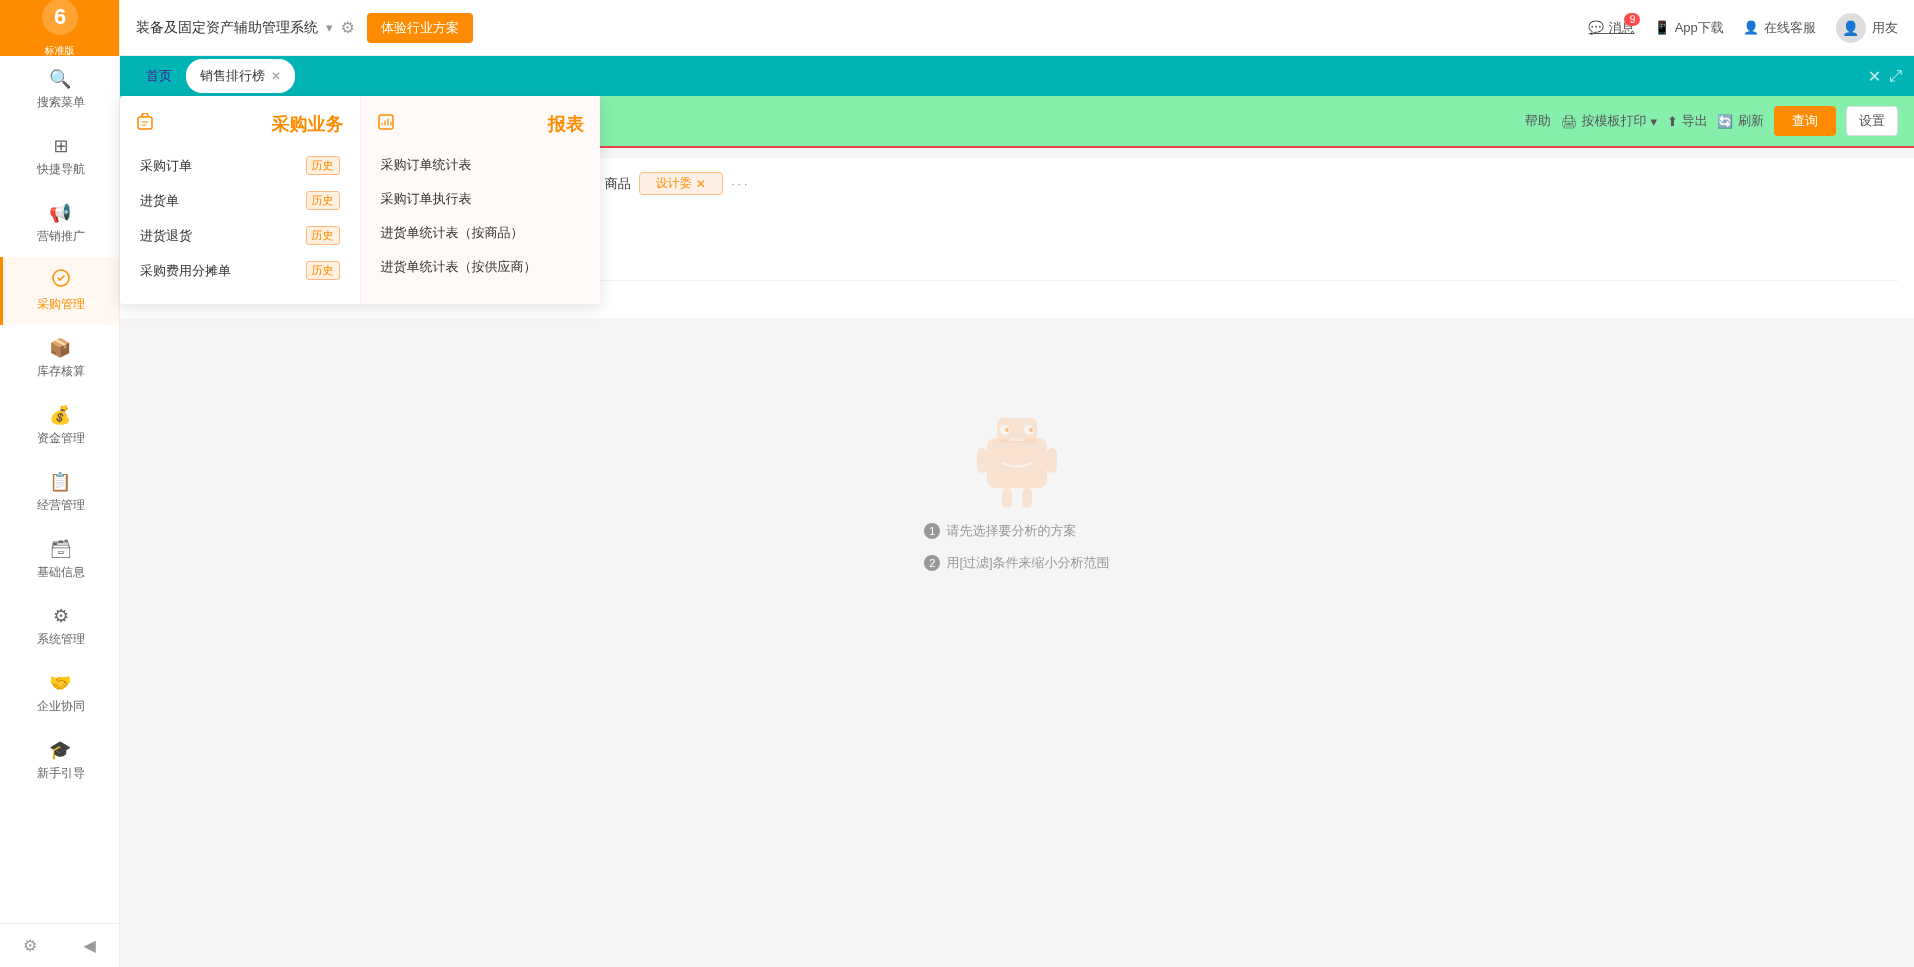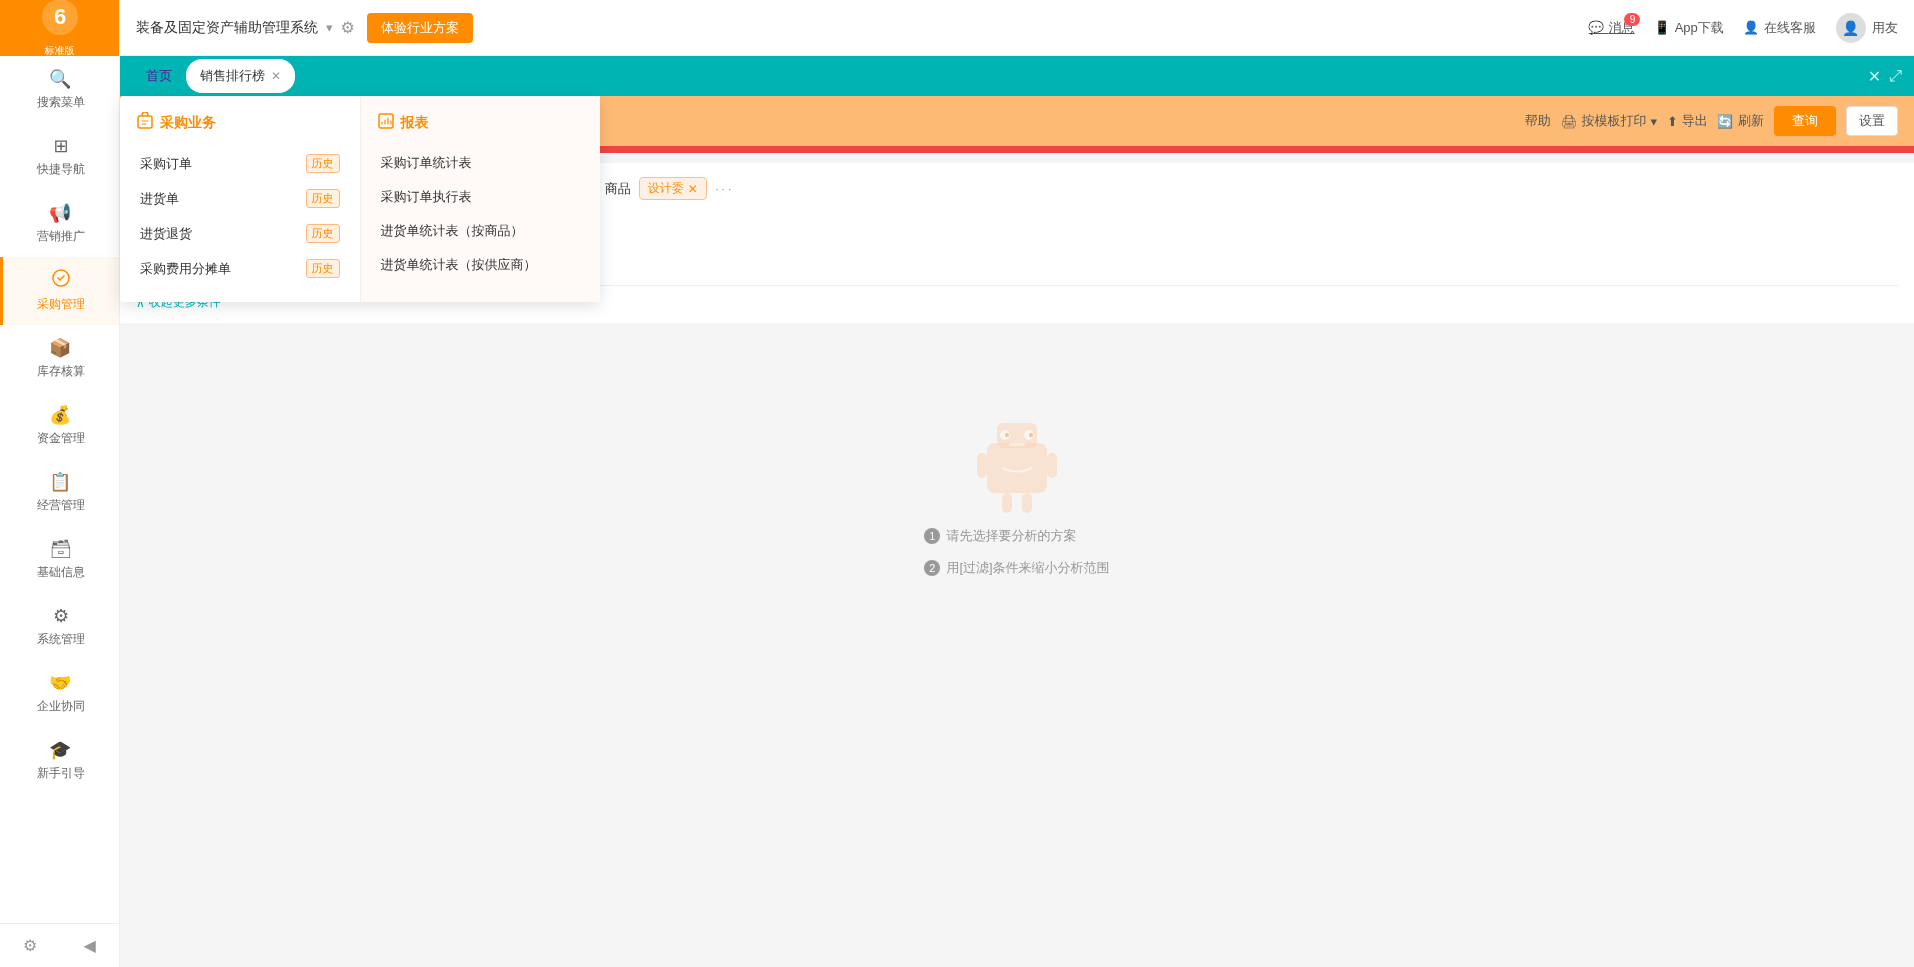--- a/index.html
+++ b/index.html
@@ -54,21 +54,21 @@
     .tab-item.active { background: #fff; color: #333; border-radius: 16px; }
     .tab-close { font-size: 12px; color: #999; }
 
     
     .main {
       position: fixed; left: 120px; top: 96px; right: 0; bottom: 0; background: #f5f5f5; overflow-y: auto;
     }
 
     
     .toolbar {
-      background: #fdba74; padding: 10px 16px; display: flex; align-items: flex-end; gap: 12px; border-bottom: 7px solid #ef4444;
+      background: #86efac; padding: 10px 16px; display: flex; align-items: flex-end; gap: 12px; border-bottom: 2px solid #ef4444;
     }
     .toolbar-right { margin-left: auto; display: flex; align-items: center; gap: 10px; }
     .toolbar-btn { background: none; border: none; color: #555; cursor: pointer; font-size: 13px; display: flex; align-items: center; gap: 4px; }
     .toolbar-btn-primary { background: #ff8c00; color: #fff; border: none; padding: 6px 18px; border-radius: 4px; cursor: pointer; font-size: 13px; }
     .toolbar-btn-setting { background: #fff; border: 1px solid #ddd; color: #555; padding: 5px 12px; border-radius: 4px; cursor: pointer; font-size: 13px; }
 
     
     .filter-area {
       background: #fff; margin: 10px 0 0 0; padding: 12px 16px;
     }
@@ -76,21 +76,21 @@
     .filter-item { display: flex; align-items: center; gap: 8px; }
     .filter-label { color: #333; white-space: nowrap; font-size: 13px; }
     .filter-input {
       border: 1px solid #ddd; border-radius: 4px; padding: 5px 10px; font-size: 13px;
       color: #333; min-width: 120px; background: #fff;
     }
     .date-range { display: flex; align-items: center; gap: 4px; }
     .date-shortcut { color: #00b4b4; cursor: pointer; font-size: 12px; }
     .tag-chip {
       background: #fff0e6; border: 1px solid #ffc080; border-radius: 4px;
-      padding: 2px 8px; font-size: 12px; color: #ff8c00; display: flex; align-items: center; gap: 4px;
+      padding: 2px 16px; font-size: 12px; color: #ff8c00; display: flex; align-items: center; gap: 4px;
     }
     .tag-chip .close { cursor: pointer; color: #ff8c00; }
     .more-dots { color: #999; letter-spacing: 2px; cursor: pointer; }
     .collapse-btn { color: #00b4b4; cursor: pointer; font-size: 12px; display: flex; align-items: center; gap: 4px; }
 
     
     .empty-state {
       display: flex; flex-direction: column; align-items: center; justify-content: center;
       padding: 80px 0; color: #999;
     }
@@ -103,22 +103,22 @@
     .dropdown-menu {
       position: absolute; left: 0; top: 0; background: #fff;
       box-shadow: 0 4px 16px rgba(0,0,0,0.12); border-radius: 4px;
       display: flex; min-width: 480px; z-index: 201;
     }
     .dropdown-col {
       flex: 1; padding: 16px;
     }
     .dropdown-col + .dropdown-col { border-left: 1px solid #f0f0f0; background: #fffaf8; }
     .dropdown-col-title {
-      font-size: 14px; font-weight: bold; color: #ff8c00; margin-bottom: 12px;
-      display: flex; align-items: center; gap: 6px;
+      font-size: 18px; font-weight: bold; color: #ff8c00; margin-bottom: 12px;
+      display: flex; align-items: center; gap: 6px; justify-content: space-between;
     }
     .dropdown-col-title .icon { font-size: 16px; }
     .dropdown-row {
       display: flex; align-items: center; padding: 8px 4px; cursor: pointer; color: #333; font-size: 13px;
     }
     .dropdown-row .row-label { flex: 1; }
     .history-badge {
       background: #fff0e0; border: 1px solid #ffb980; color: #ff8c00;
       border-radius: 3px; font-size: 11px; padding: 1px 5px; margin-left: 8px;
     }

